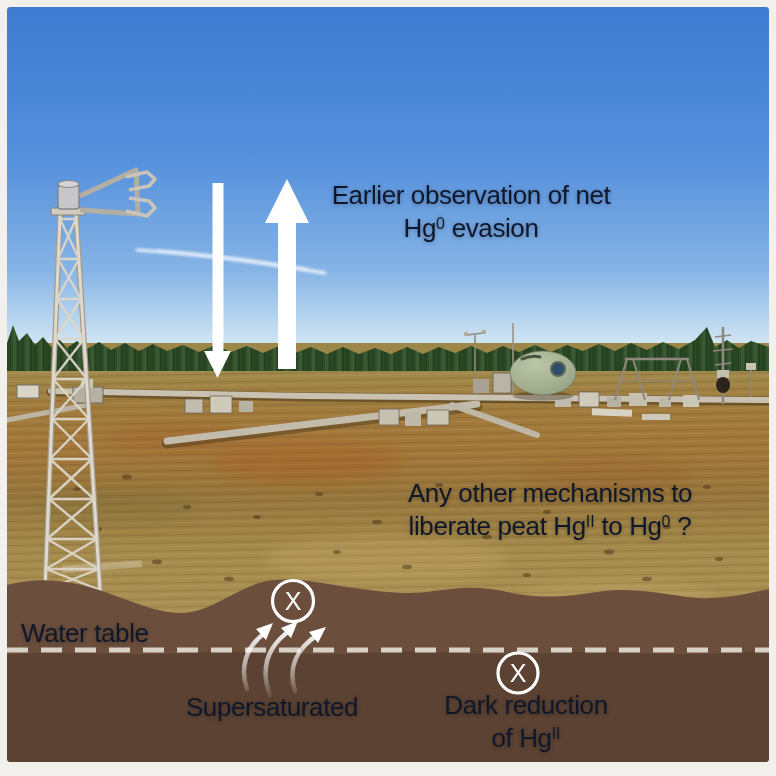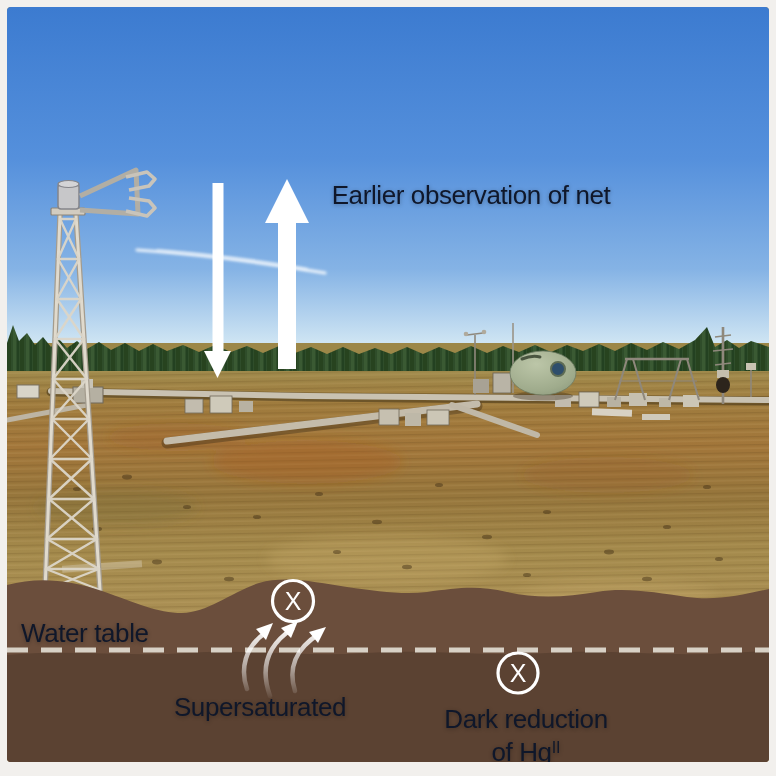--- a/index.html
+++ b/index.html
@@ -265,30 +265,33 @@
     <text class="xmark" x="286" y="603">X</text>
   </g>
   <g>
     <circle cx="511" cy="666" r="20" fill="none" stroke="#ffffff" stroke-width="3.2"></circle>
     <text class="xmark" x="511" y="675">X</text>
   </g>
 </svg>
 
   <div class="lbl" style="left:464px;top:172px;">
     <div><span>Earlier observation of net</span></div>
+    <div><span>Hg</span><span class="sp">0</span><span> evasion</span></div>
   </div>
 
   <div class="lbl" style="left:543px;top:470px;">
+    <div><span>Any other mechanisms to</span></div>
+    <div><span>liberate peat Hg</span><span class="sp">II</span><span> to Hg</span><span class="sp">0</span><span> ?</span></div>
   </div>
 
   <div class="lbl left" style="left:14px;top:610px;">
     <div><span>Water table</span></div>
   </div>
 
-  <div class="lbl" style="left:253px;top:684px;">
+  <div class="lbl" style="left:265px;top:684px;">
     <div><span>Supersaturated</span></div>
   </div>
 
-  <div class="lbl" style="left:519px;top:696px;">
+  <div class="lbl" style="left:519px;top:682px;">
     <div><span>Dark reduction</span></div>
     <div><span>of Hg</span><span class="sp">II</span></div>
   </div>
 </div>
 
 </body></html>

